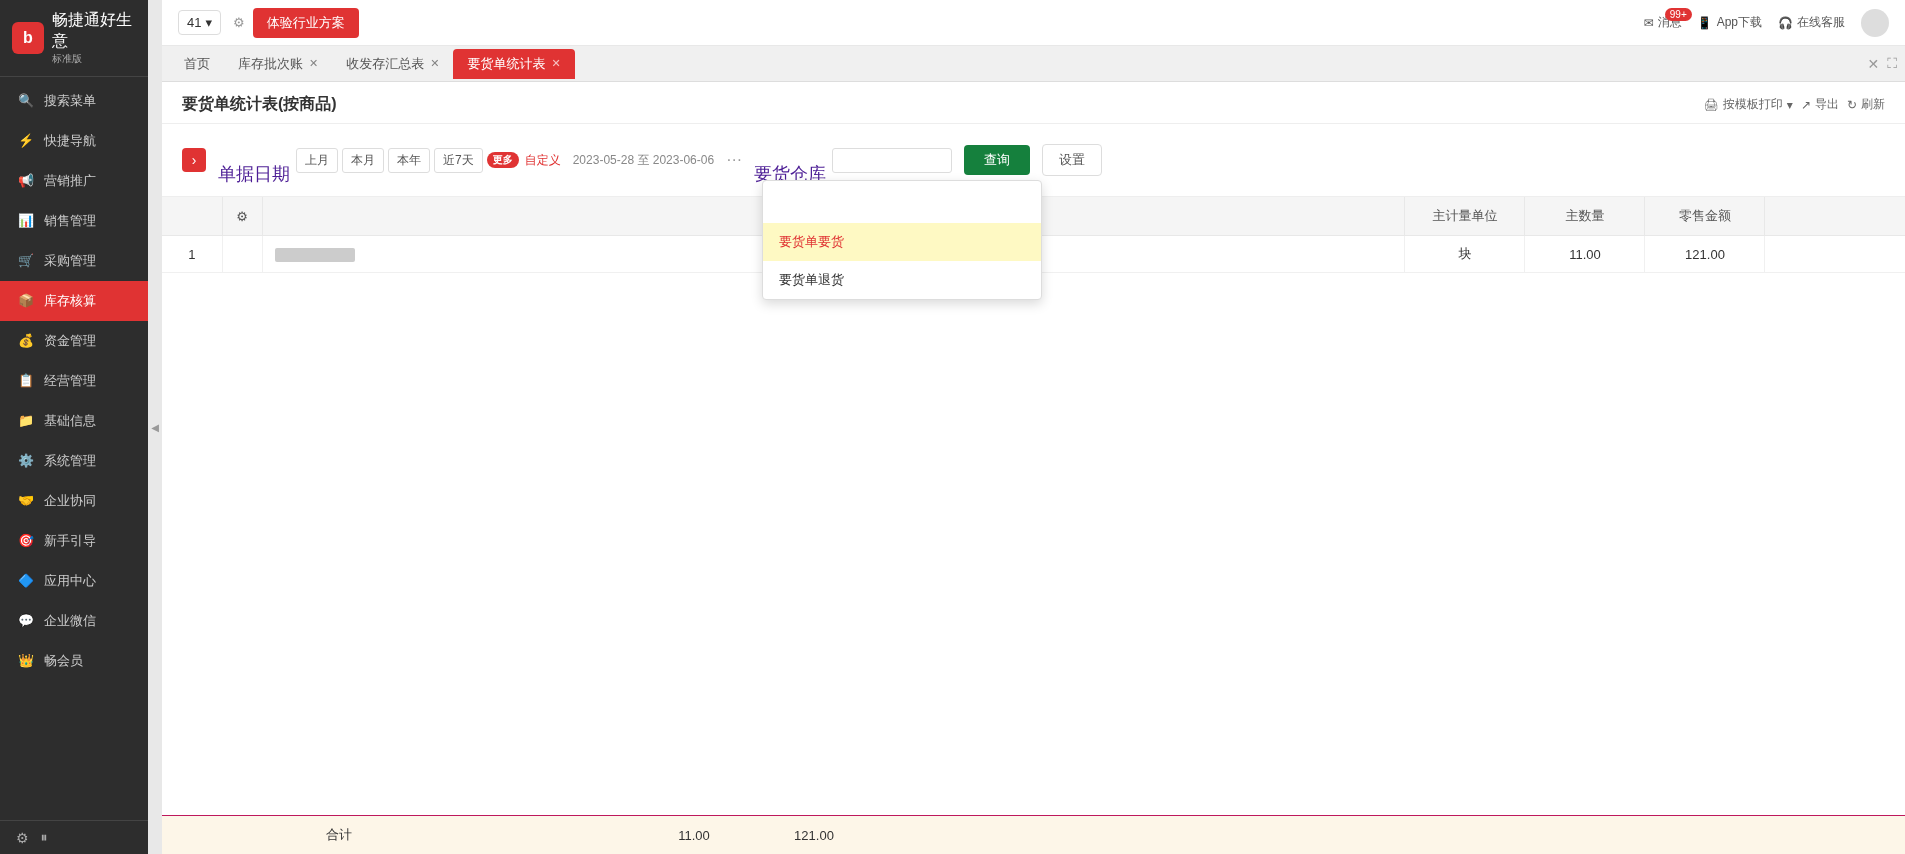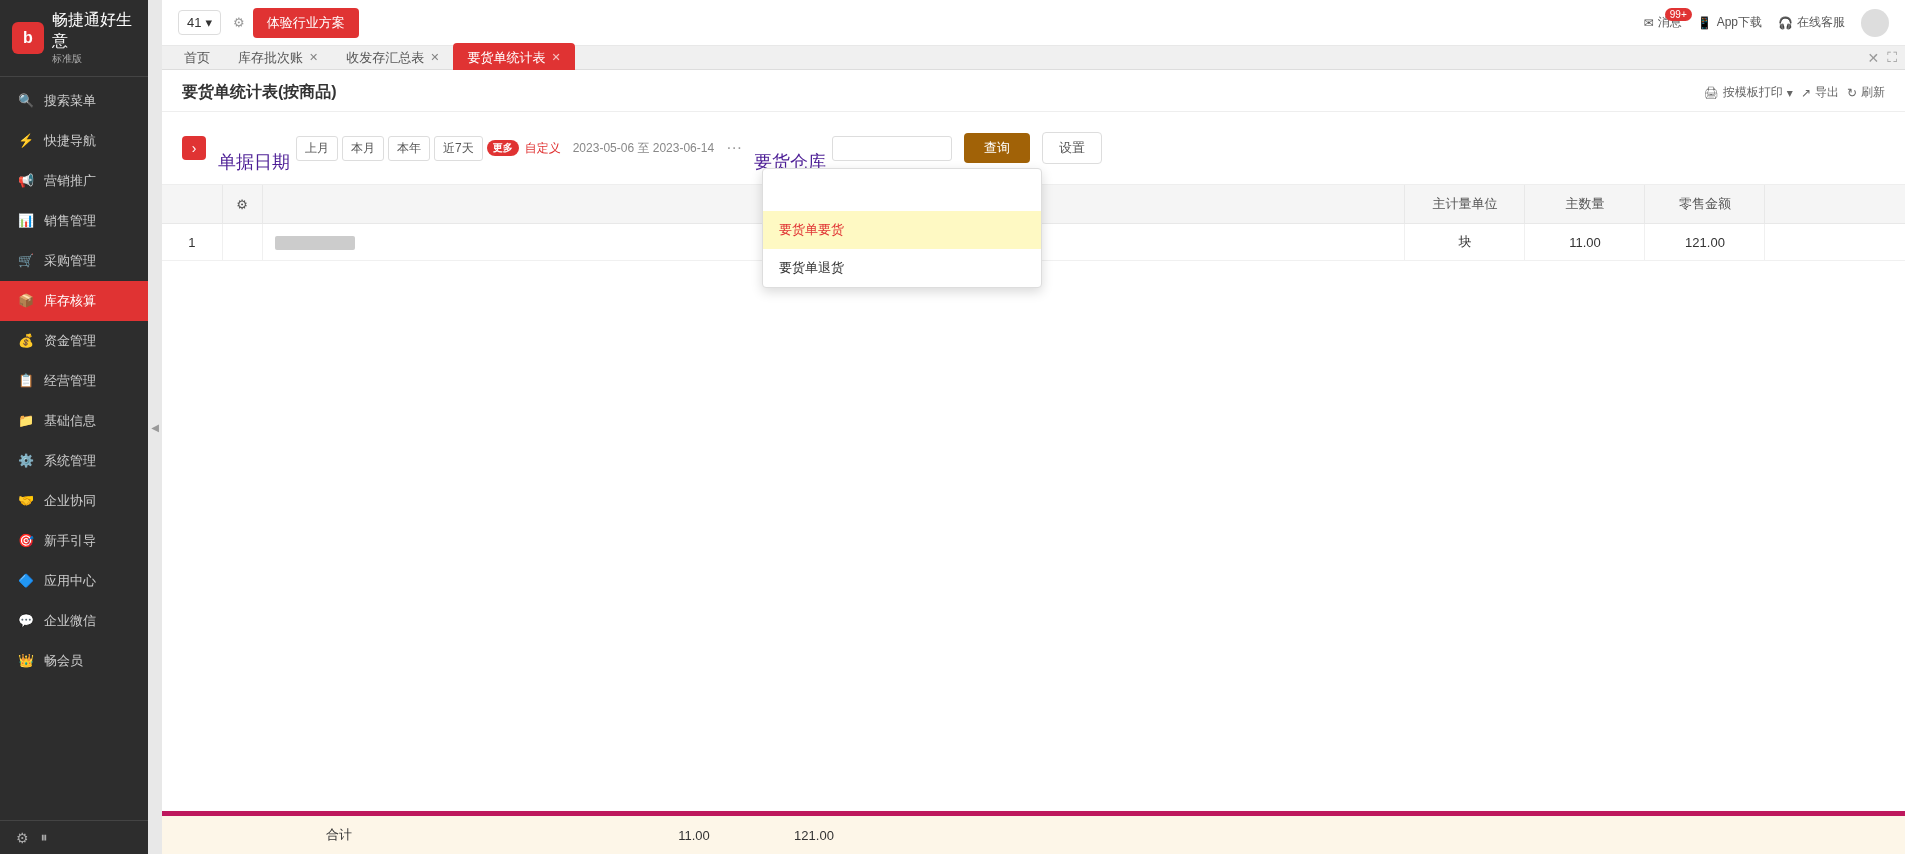--- a/index.html
+++ b/index.html
@@ -117,21 +117,21 @@
     .header-avatar { width: 28px; height: 28px; background: #ddd; border-radius: 50%; cursor: pointer; }
 
     
     .tabs-bar {
       background: #f0f0f0;
       display: flex;
       align-items: center;
       border-bottom: 1px solid #ddd;
       flex-shrink: 0;
       padding: 0 8px;
-      height: 24px;
+      height: 36px;
     }
     .tab-item {
       padding: 6px 14px;
       cursor: pointer;
       font-size: 13px;
       color: #555;
       white-space: nowrap;
       display: flex;
       align-items: center;
       gap: 6px;
@@ -236,21 +236,21 @@
     .warehouse-input {
       border: 1px solid #ddd;
       border-radius: 3px;
       padding: 4px 8px;
       font-size: 13px;
       outline: none;
       width: 120px;
     }
 
     .query-btn {
-      background: #a16207;
+      background: #15803d;
       color: white;
       border: none;
       border-radius: 4px;
       padding: 6px 20px;
       cursor: pointer;
       font-size: 13px;
     }
     .settings-btn {
       background: #fff;
       color: #555;
@@ -302,21 +302,21 @@
       border-bottom: 1px solid #f0f0f0;
       border-right: 1px solid #f0f0f0;
       color: #333;
     }
     tbody td:last-child { border-right: none; }
     .td-left { text-align: left; }
 
     
     .table-footer {
       background: #fdf6e8;
-      border-top: 5px solid #be185d;
+      border-top: 1px solid #be185d;
       padding: 10px 12px;
       display: flex;
       align-items: center;
       flex-shrink: 0;
     }
 
     
     .collapse-btn {
       width: 14px;
       background: #e8e8e8;
@@ -492,21 +492,21 @@
         <span class="filter-label">单据日期</span>
         <div class="date-quick-btns">
           <button class="date-quick-btn">上月</button>
           <button class="date-quick-btn">本月</button>
           <button class="date-quick-btn">本年</button>
           <button class="date-quick-btn">近7天</button>
           <span class="date-badge">更多</span>
         </div>
         <span class="date-custom">自定义</span>
       </div>
-      <div class="date-range-text">2023-05-06 至 2023-06-14</div>
+      <div class="date-range-text">2023-05-28 至 2023-06-06</div>
 
 
       <span class="filter-more-btn">···</span>
 
       <div class="warehouse-group">
         <span class="filter-label">要货仓库</span>
         <input class="warehouse-input" value="" style="">
       </div>
 
       <button class="query-btn">查询</button>

